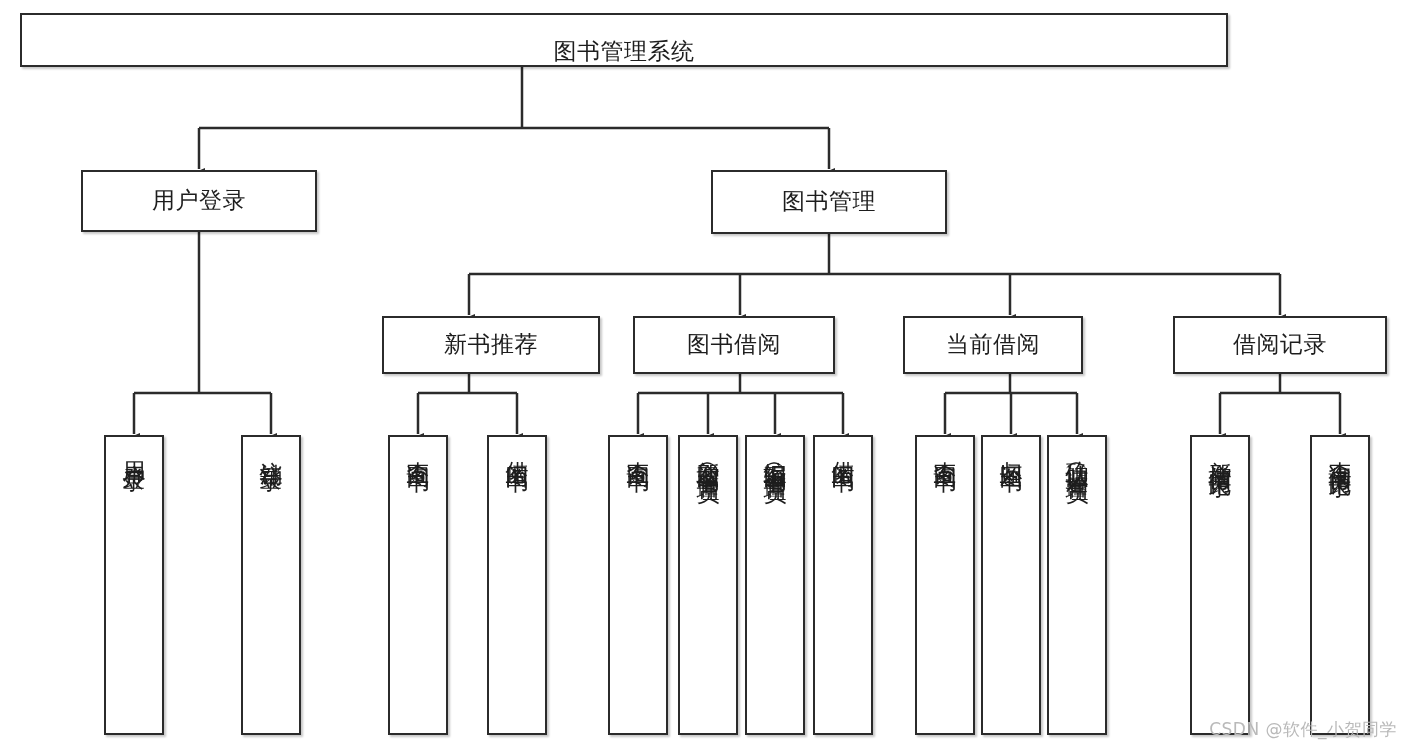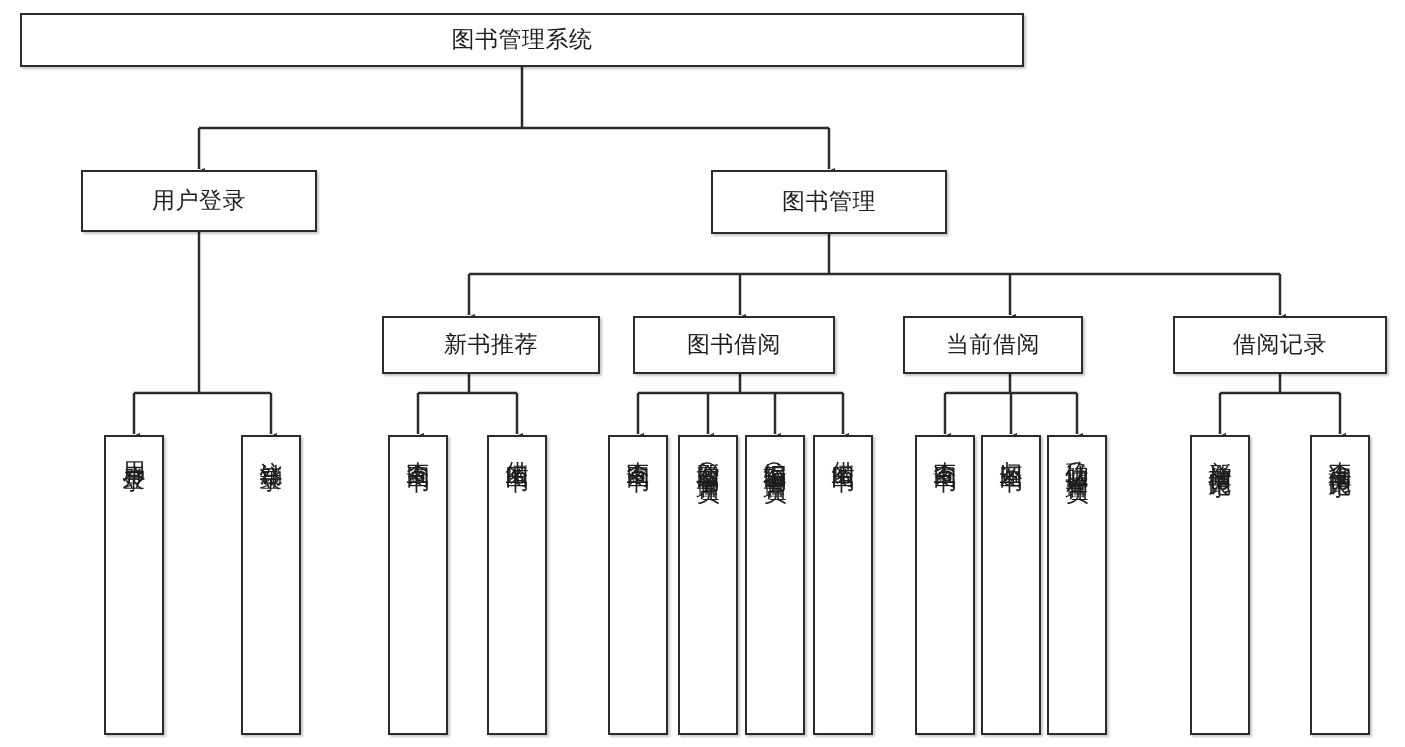--- a/index.html
+++ b/index.html
@@ -110,21 +110,21 @@
         <path d="M 1011 393 L 1011 434" marker-end="url(#arrowhead)"></path>
         <path d="M 1077 393 L 1077 434" marker-end="url(#arrowhead)"></path>
         <path d="M 1280 374 L 1280 393"></path>
         <path d="M 1220 393 L 1340 393"></path>
         <path d="M 1220 393 L 1220 434" marker-end="url(#arrowhead)"></path>
         <path d="M 1340 393 L 1340 434" marker-end="url(#arrowhead)"></path>
       </g>
   </svg>
 
   <div id="node-layer">
-      <div class="node horizontal" style="left: 20px; top: 13px; width: 1004px; height: 54px;">
+      <div class="node horizontal" style="left: 20px; top: 13px; width: 1208px; height: 54px; align-items: flex-end;">
         <span class="label">图书管理系统</span>
       </div>
       <div class="node horizontal" style="left: 81px; top: 170px; width: 236px; height: 62px;">
         <span class="label">用户登录</span>
       </div>
       <div class="node horizontal" style="left: 711px; top: 170px; width: 236px; height: 64px;">
         <span class="label">图书管理</span>
       </div>
       <div class="node horizontal" style="left: 382px; top: 316px; width: 218px; height: 58px;">
         <span class="label">新书推荐</span>
@@ -172,13 +172,14 @@
         <span class="label">确认归还（管理员）</span>
       </div>
       <div class="node vertical" style="left: 1190px; top: 435px; width: 60px; height: 300px;">
         <span class="label">新增借阅记录</span>
       </div>
       <div class="node vertical" style="left: 1310px; top: 435px; width: 60px; height: 300px;">
         <span class="label">查询借阅记录</span>
       </div>
     </div>
 
+  <div id="watermark">CSDN @软件_小贺同学</div>
 </div>
 
 </body></html>

